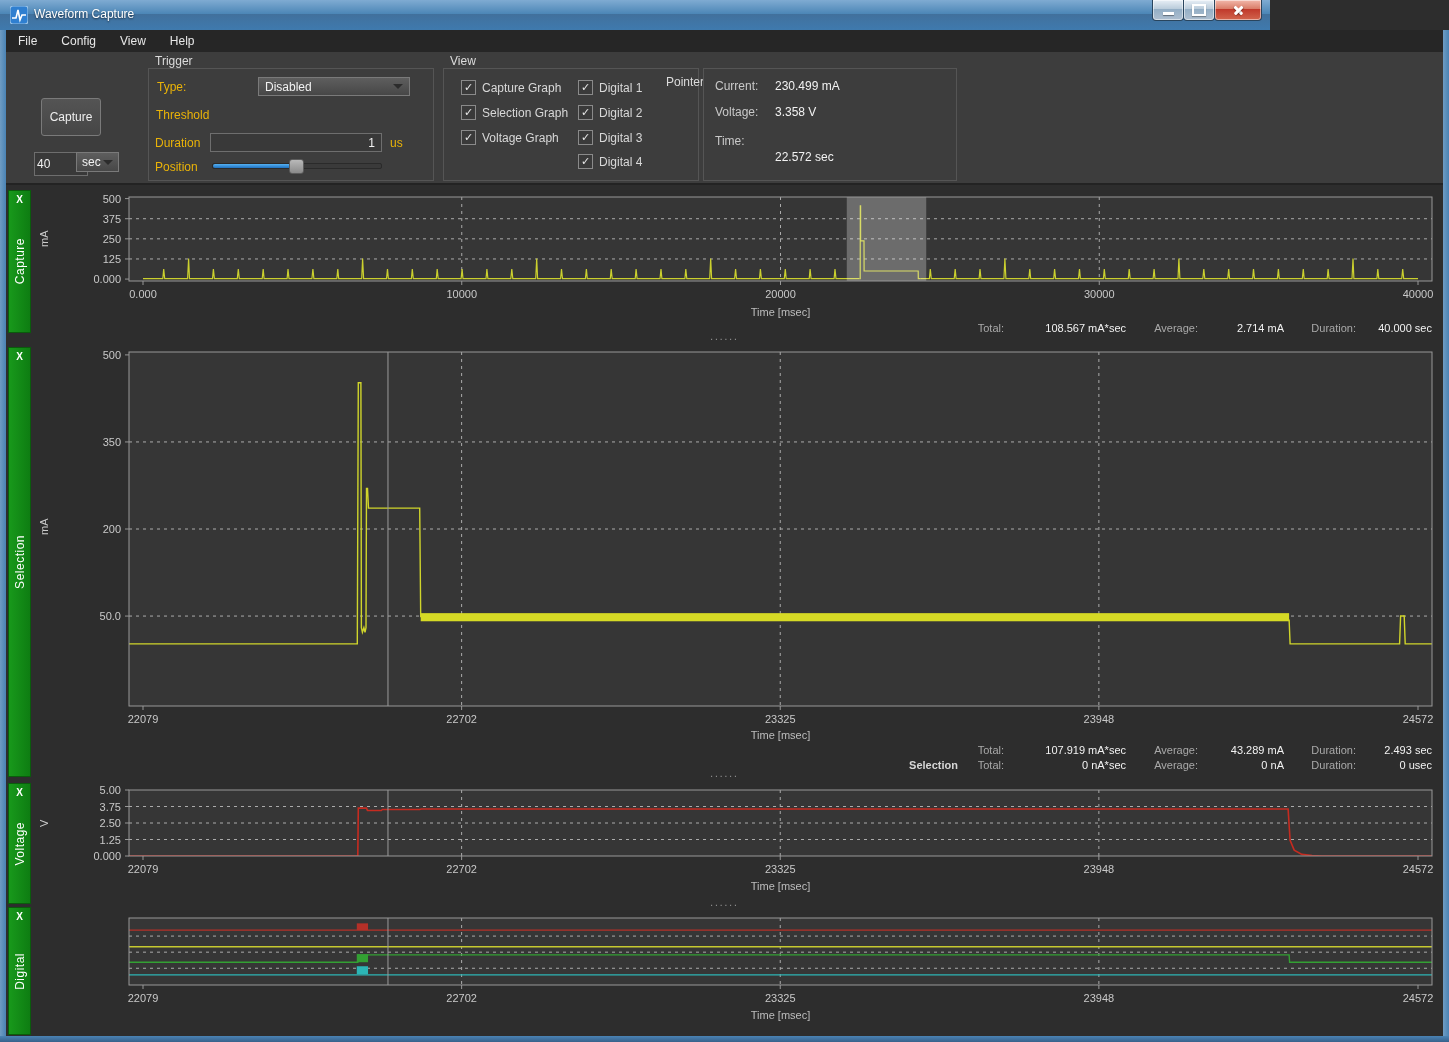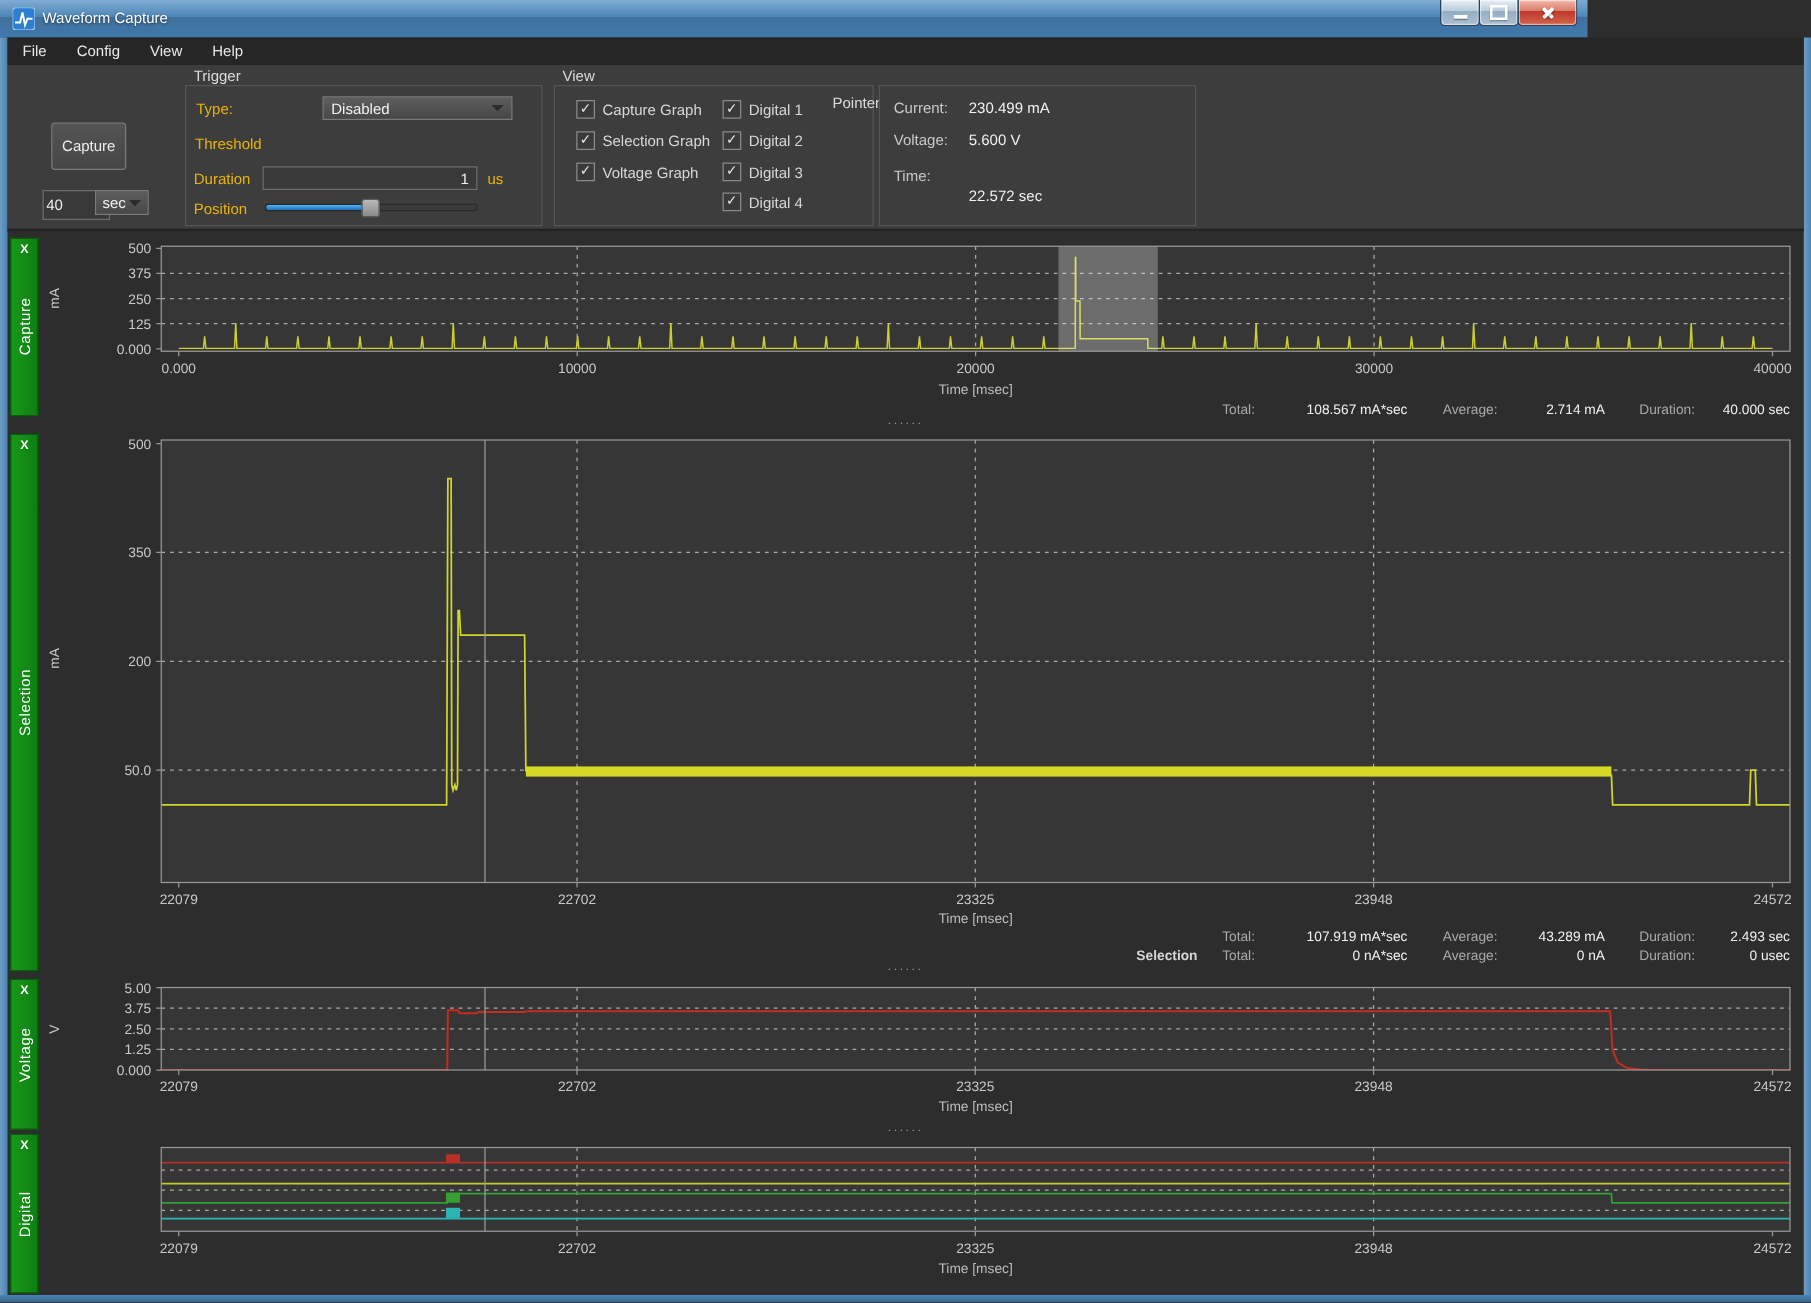--- a/index.html
+++ b/index.html
@@ -154,21 +154,21 @@
 <div class="abs cb-row" style="left:578px;top:154px;">
     <span class="cb">✓</span>
     <span style="margin-left:6px;">Digital 4</span>
   </div>
 
 <div class="abs grp-label" style="left:666px;top:54px;margin-top:21px;">Pointer</div>
 <div class="abs grp-box" style="left:703px;top:68px;width:252px;height:111px;"></div>
 <div class="abs ptr-label" style="left:715px;top:79px;">Current:</div>
 <div class="abs ptr-value" style="left:775px;top:79px;">230.499 mA</div>
 <div class="abs ptr-label" style="left:715px;top:105px;">Voltage:</div>
-<div class="abs ptr-value" style="left:775px;top:105px;">5.600 V</div>
+<div class="abs ptr-value" style="left:775px;top:105px;">3.358 V</div>
 <div class="abs ptr-label" style="left:715px;top:134px;">Time:</div>
 <div class="abs ptr-value" style="left:775px;top:134px;margin-top:16px;">22.572 sec</div>
 
 <div class="abs graph-tab" style="top:190px;height:143px;">
   <span class="tab-close">X</span>
   <span class="vlabel">Capture</span>
 </div>
 <div class="abs unit-label" style="left:38px;top:214px;height:50px;">mA</div>
 <svg class="abs" style="left:35px;top:191px;" width="1404" height="132">
     <rect x="94" y="6" width="1303" height="84" fill="#363636"></rect>

